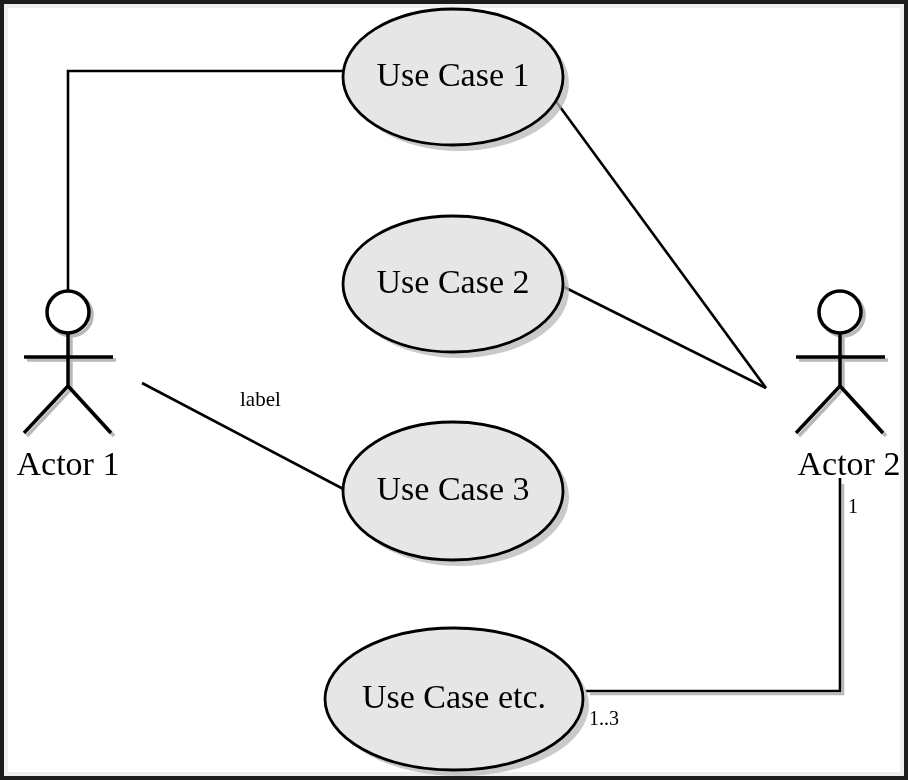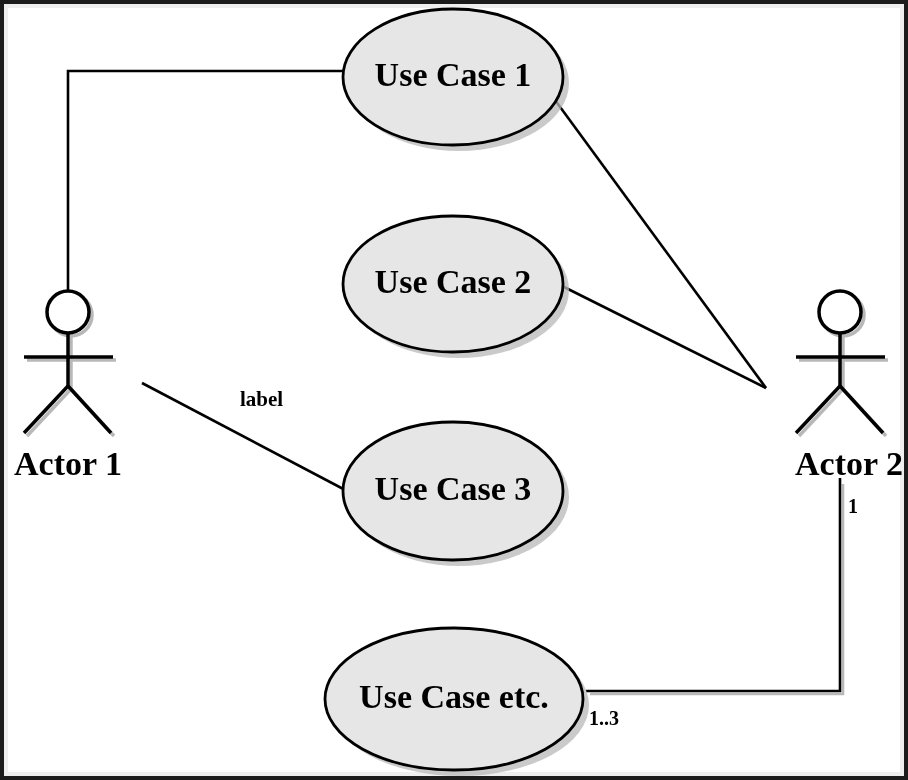--- a/index.html
+++ b/index.html
@@ -8,21 +8,20 @@
     padding: 0;
     background: #ffffff;
   }
   #canvas {
     position: relative;
     width: 908px;
     height: 780px;
     background: #ffffff;
     overflow: hidden;
     font-family: "Liberation Serif", "DejaVu Serif", serif;
-    font-weight: bold;
   }
   #diagram-svg {
     position: absolute;
     left: 0;
     top: 0;
     width: 908px;
     height: 780px;
     display: block;
   }
   .uc-label,

